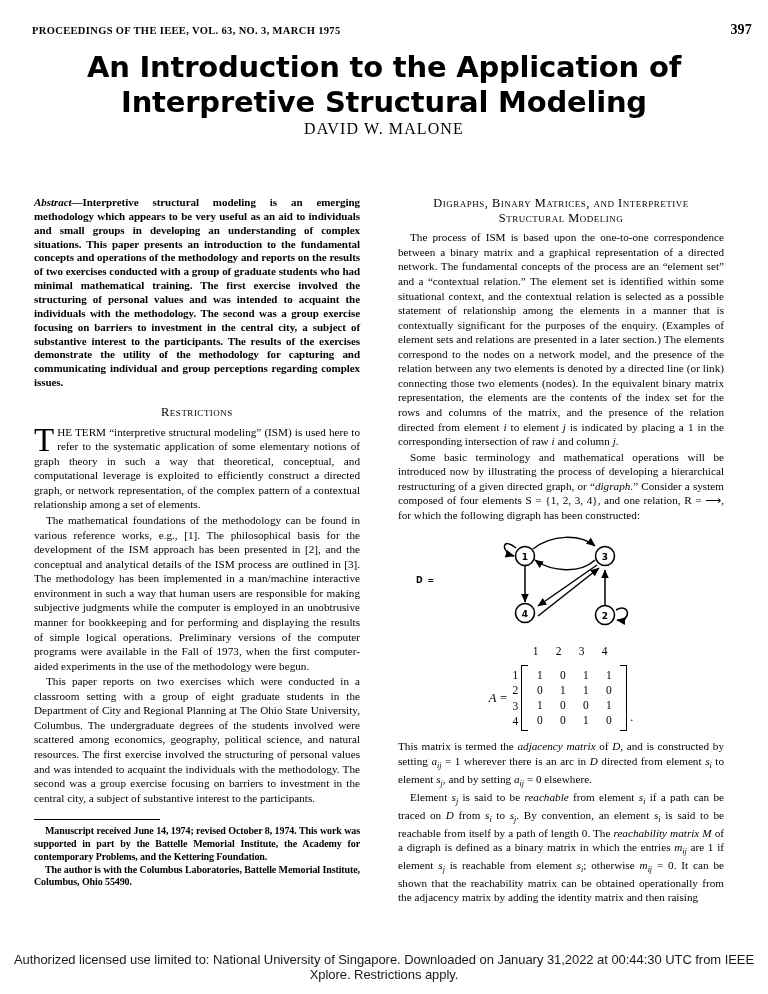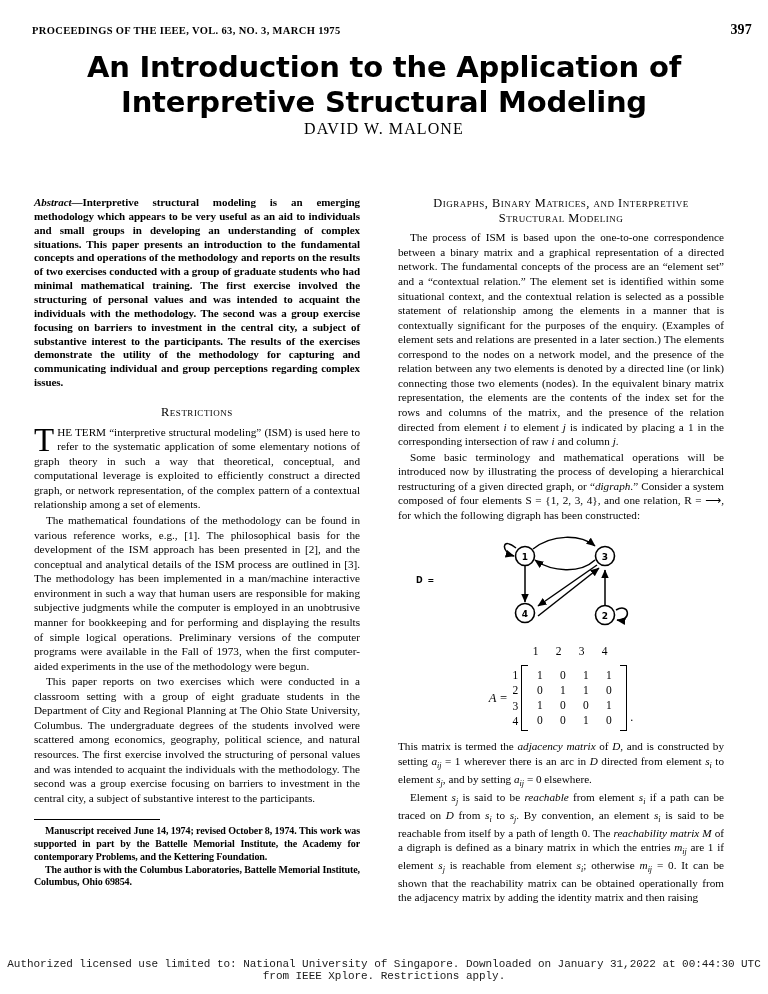--- a/index.html
+++ b/index.html
@@ -206,22 +206,22 @@
   .col-hdr span { width: 23px; text-align: center; }
   .eq-period { align-self: flex-end; padding-bottom: 6px; padding-left: 3px; }
 
   
   .licence {
     position: absolute;
     bottom: 12px;
     left: 0;
     right: 0;
     text-align: center;
-    font-family: Liberation Mono, monospace;
-    font-size: 11px;
+    font-family: Liberation Sans, sans-serif;
+    font-size: 13px;
     color: #1a1a1a;
     letter-spacing: -0.05px;
   }
 </style>
 </head>
 <body>
 
 <div class="page">
 
   <div class="running-head">
@@ -243,21 +243,21 @@
     <p class="dropcap-para"><span class="dropcap">T</span><span>HE TERM “interpretive structural modeling” (ISM) is used here to refer to the systematic application of some elementary notions of graph theory in such a way that theoretical, conceptual, and computational leverage is exploited to efficiently construct a directed graph, or network representation, of the complex pattern of a contextual relationship among a set of elements.</span></p>
 
     <p class="para">The mathematical foundations of the methodology can be found in various reference works, e.g., [1]. The philosophical basis for the development of the ISM approach has been presented in [2], and the conceptual and analytical details of the ISM process are outlined in [3]. The methodology has been implemented in a man/machine interactive environment in such a way that human users are responsible for making subjective judgments while the computer is employed in an unobtrusive manner for bookkeeping and for performing and displaying the results of simple logical operations. Preliminary versions of the computer programs were available in the Fall of 1973, when the first computer-aided experiments in the use of the methodology were begun.</p>
 
     <p class="para">This paper reports on two exercises which were conducted in a classroom setting with a group of eight graduate students in the Department of City and Regional Planning at The Ohio State University, Columbus. The undergraduate degrees of the students involved were scattered among economics, geography, political science, and natural resources. The first exercise involved the structuring of personal values and was intended to acquaint the individuals with the methodology. The second was a group exercise focusing on barriers to investment in the central city, a subject of substantive interest to the participants.</p>
 
 
     <div class="footnote-rule"></div>
     <div class="footnote">
       <p class="fn-para">Manuscript received June 14, 1974; revised October 8, 1974. This work was supported in part by the Battelle Memorial Institute, the Academy for contemporary Problems, and the Kettering Foundation.</p>
-      <p class="fn-para">The author is with the Columbus Laboratories, Battelle Memorial Institute, Columbus, Ohio 69854.</p>
+      <p class="fn-para">The author is with the Columbus Laboratories, Battelle Memorial Institute, Columbus, Ohio 55490.</p>
     </div>
   </div>
 
   <div class="col col-right">
 
     <div class="sec-head tight">
       <div>Digraphs, Binary Matrices, and Interpretive</div>
       <div>Structural Modeling</div>
     </div>
 

